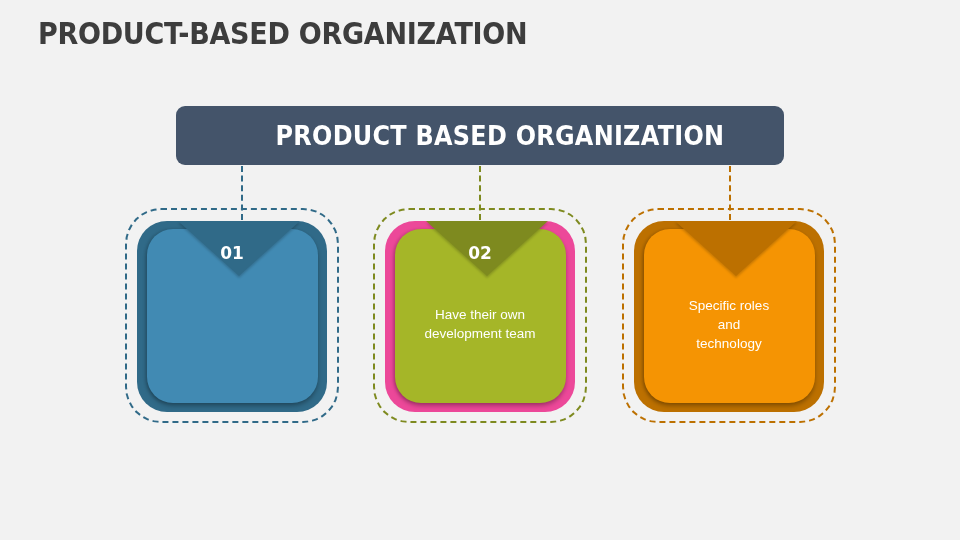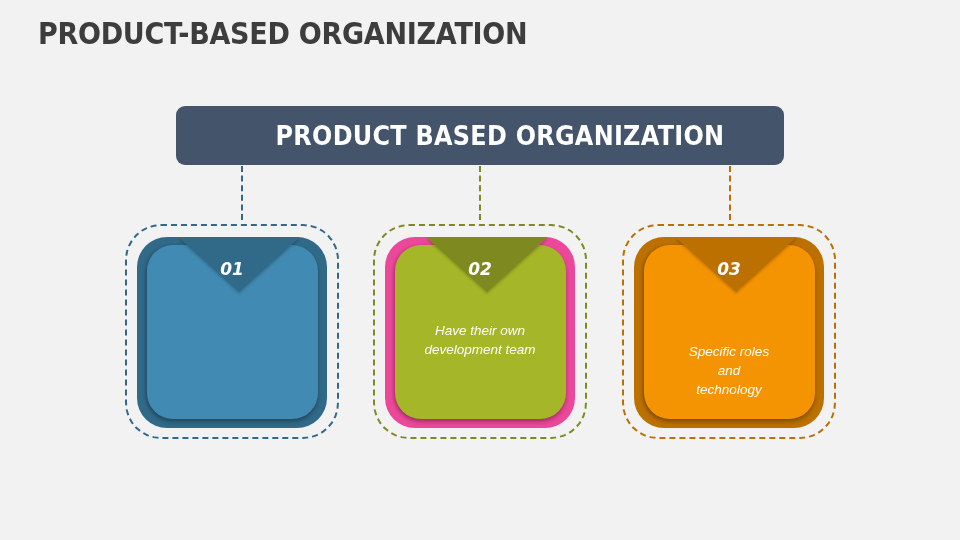--- a/index.html
+++ b/index.html
@@ -24,21 +24,21 @@
     font-family: "DejaVu Sans", "Liberation Sans", sans-serif;
     letter-spacing: 0.3px; white-space: nowrap;
     transform: scaleX(0.92);
   }
 
   .connector {
     position: absolute; width: 0; border-left: 2px dashed; top: 166px; height: 54px;
   }
 
   .card {
-    position: absolute; top: 224px; width: 214px; height: 215px; font-style: italic;
+    position: absolute; top: 208px; width: 214px; height: 215px;
   }
   .card .dash-ring {
     position: absolute; inset: 0; border: 2px dashed; border-radius: 36px;
   }
   .card .outer {
     position: absolute; left: 12px; top: 13px; width: 190px; height: 191px;
     border-radius: 30px; overflow: hidden;
   }
   .card .inner {
     position: absolute; left: 10px; top: 8px; width: 171px; height: 174px;
@@ -94,18 +94,17 @@
     <div class="desc" style="top:84px;">Have their own
 development team</div>
   </div>
 </div>
 
 <div class="card" style="left:622px;">
   <div class="dash-ring" style="border-color:#bc7000;"></div>
   <div class="outer" style="background:#bc7000;">
     <div class="inner" style="background:#f59403;"></div>
     <div class="notch" style="border-top-color:#bc7000;"></div>
-    <div class="num">03</div>
-    <div class="desc" style="top:75px;margin-top:30px;">Specific roles
+    <div class="desc" style="top:75px;">Specific roles
 and
 technology</div>
   </div>
 </div>
 
 </body></html>

